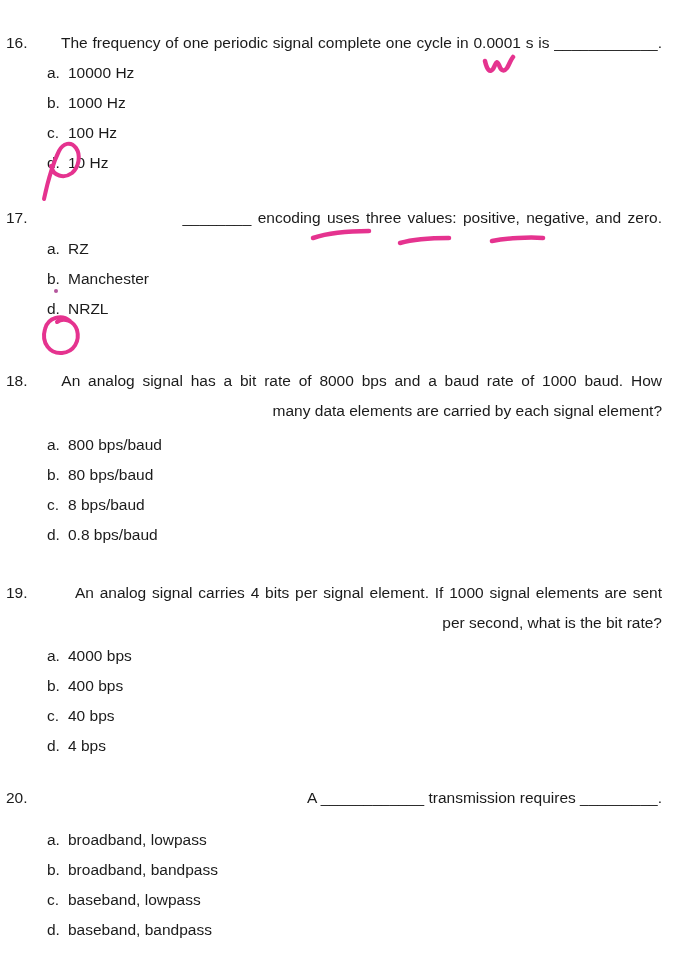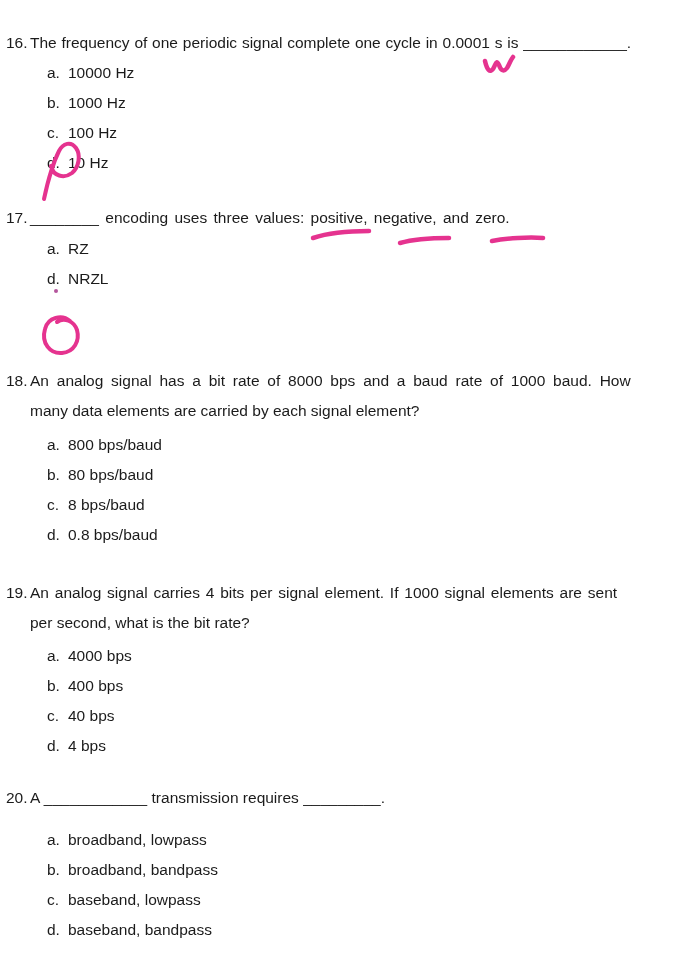--- a/index.html
+++ b/index.html
@@ -10,21 +10,21 @@
     overflow: hidden;
     font-family: "Liberation Sans", sans-serif;
     font-size: 15.5px;
     color: #1b1b1b;
   }
   .page { position: absolute; inset: 0; }
   .question { position: absolute; left: 6px; width: 656px; }
   .q-head { display: flex; align-items: flex-start; }
   .q-num { flex: 0 0 24px; line-height: 30px; white-space: nowrap; }
   .q-lines { flex: 1 1 auto; }
-  .q-line { line-height: 30px; white-space: nowrap; }
+  .q-line { line-height: 30px; white-space: nowrap; text-align: right; }
   .options { padding-left: 41px; }
   .option { line-height: 30px; white-space: nowrap; }
   .opt-letter { display: inline-block; width: 21px; }
   
   .q0 { top: 28px; }
   .q1 { top: 203px; }
   .q2 { top: 366px; }
   .q3 { top: 578px; }
   .q4 { top: 783px; }
   .q0 .options { margin-top: 0px; }
@@ -67,20 +67,21 @@
 
   <div class="question q1">
     <div class="q-head">
       <div class="q-num">17.</div>
       <div class="q-lines">
         <div class="q-line q-line-0">________ encoding uses three values: positive, negative, and zero.</div>
       </div>
     </div>
     <div class="options">
       <div class="option"><span class="opt-letter">a.</span><span>RZ</span></div>
+      <div class="option"><span class="opt-letter">b.</span><span>Manchester</span></div>
       <div class="option"><span class="opt-letter">d.</span><span>NRZL</span></div>
     </div>
   </div>
 
   <div class="question q2">
     <div class="q-head">
       <div class="q-num">18.</div>
       <div class="q-lines">
         <div class="q-line q-line-0">An analog signal has a bit rate of 8000 bps and a baud rate of 1000 baud. How</div>
         <div class="q-line q-line-1">many data elements are carried by each signal element?</div>

